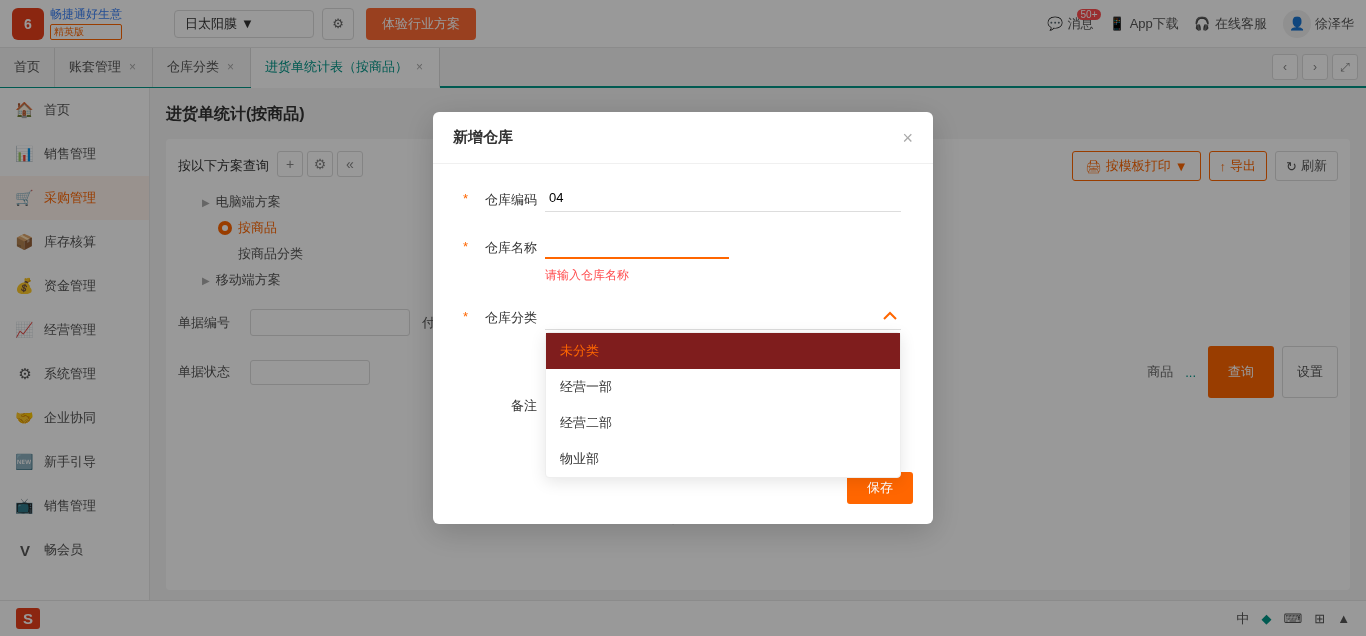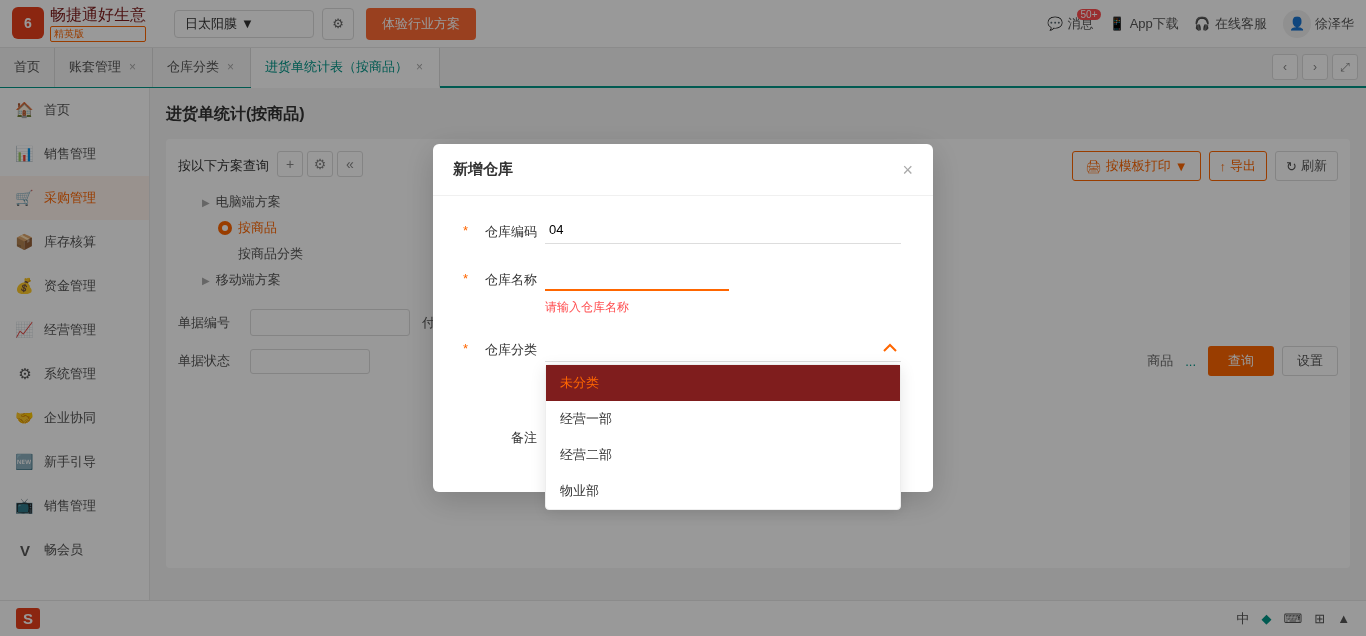--- a/index.html
+++ b/index.html
@@ -27,22 +27,22 @@
       height: 32px;
       background: #e8401c;
       border-radius: 6px;
       display: flex; align-items: center; justify-content: center;
       color: #fff;
       font-size: 14px;
       font-weight: bold;
       position: relative;
     }
     .logo-text {
-      font-size: 16px;
-      color: #7f1d1d;
+      font-size: 12px;
+      color: #3b82f6;
       line-height: 1.3;
     }
     .logo-sub {
       font-size: 10px;
       color: #f60;
       border: 1px solid #f60;
       border-radius: 2px;
       padding: 0 3px;
     }
     .store-selector {
@@ -325,21 +325,21 @@
       border-radius: 3px;
       padding: 6px 20px;
       cursor: pointer;
       font-size: 13px;
     }
     .btn-settings {
       border: 1px solid #ddd;
       color: #555;
       background: #fff;
       border-radius: 3px;
-      padding: 5px 14px;
+      padding: 16px 14px;
       cursor: pointer;
       font-size: 13px;
     }
     .status-select {
       border: 1px solid #ddd;
       border-radius: 3px;
       padding: 4px 24px 4px 8px;
       font-size: 13px;
       background: #fff;
       appearance: none;
@@ -777,20 +777,23 @@
           </div>
         </div>
       </div>
 
       <div class="modal-form-row" style="margin-top:60px;">
         <span class="modal-label">备注</span>
         <textarea class="textarea-field" style=""></textarea>
       </div>
     </div>
 
+    <div class="modal-footer">
+      <button class="btn-save-modal">保存</button>
+    </div>
   </div>
 </div>
 
 <div class="bottom-bar">
   <div class="bottom-logo">
     <span style="background:#e8401c;color:#fff;font-weight:bold;font-size:15px;padding:2px 7px;border-radius:3px;">S</span>
   </div>
   <span style="color:#555;cursor:pointer;">中</span>
   <span style="color:#009688;cursor:pointer;">◆</span>
   <span style="color:#555;cursor:pointer;">⌨</span>

